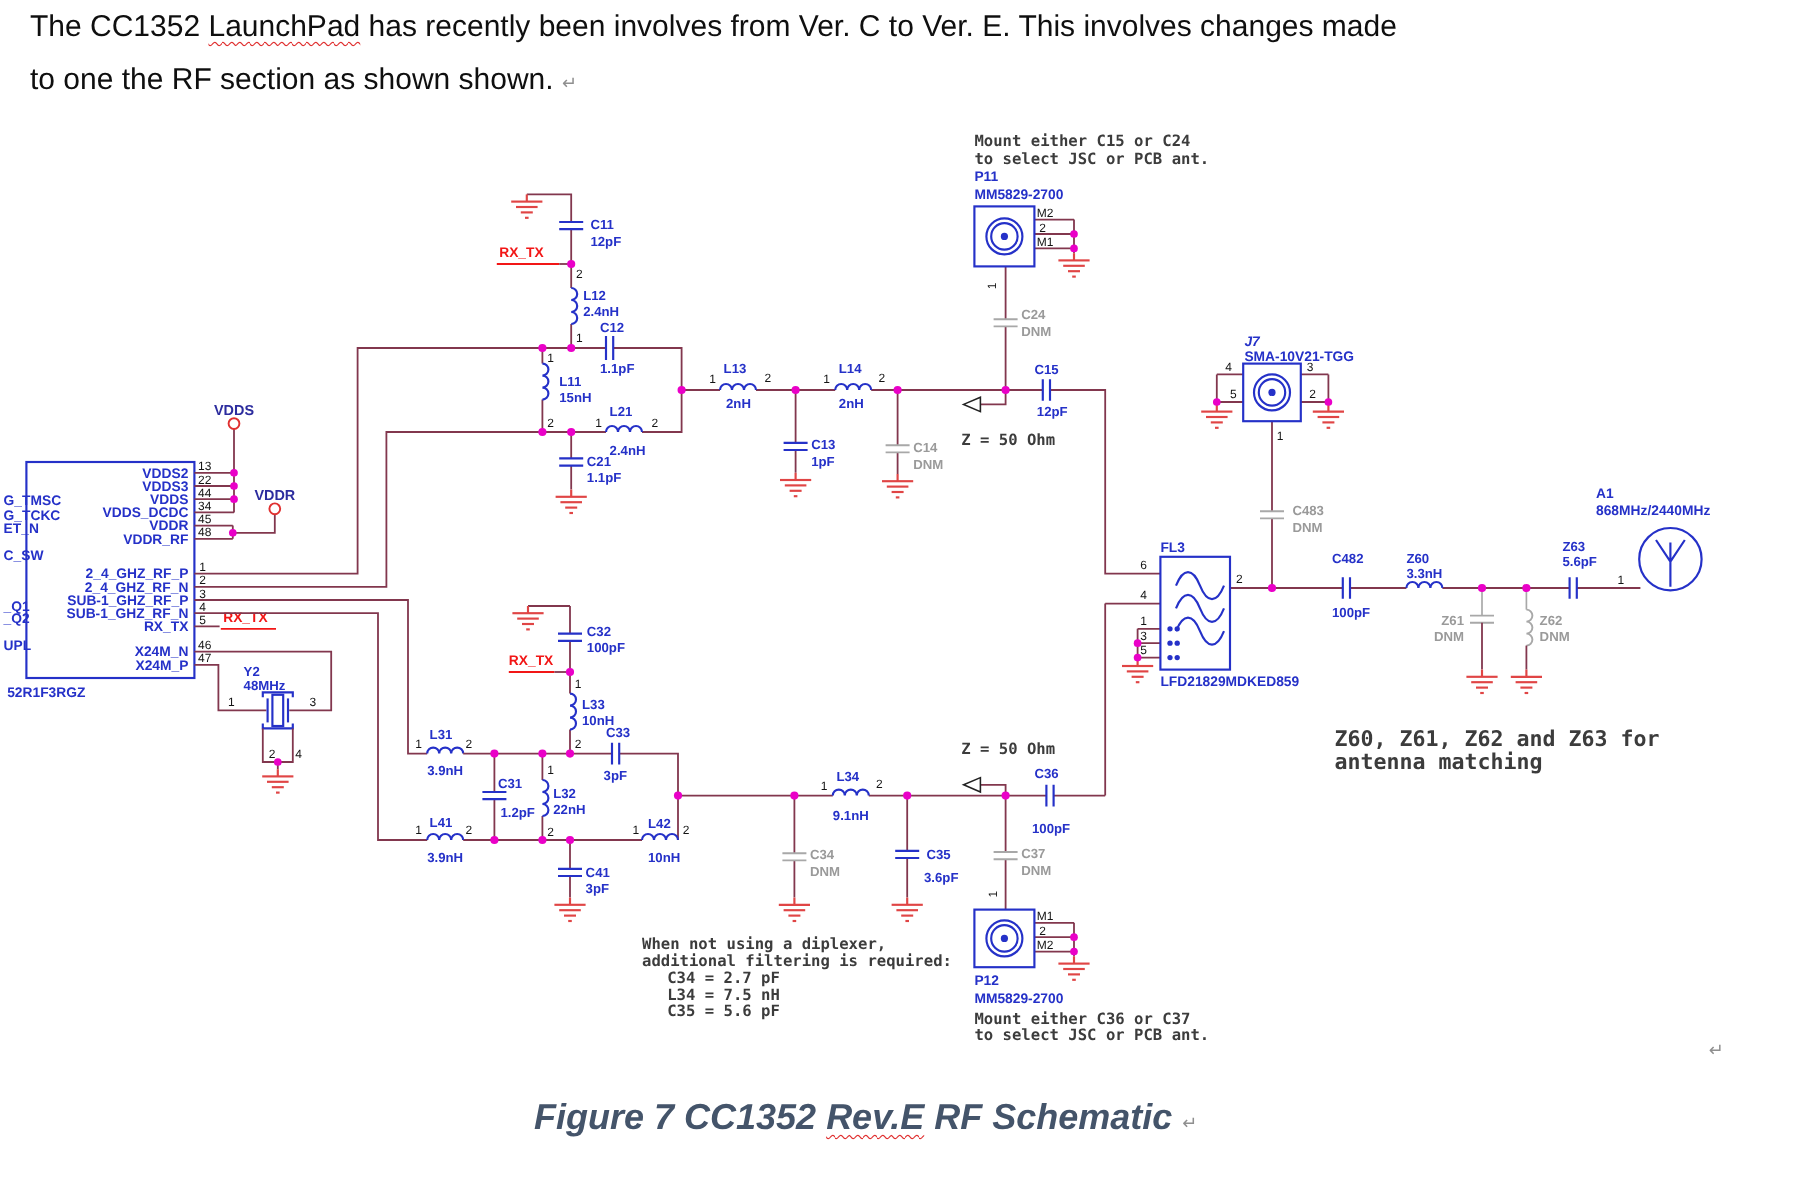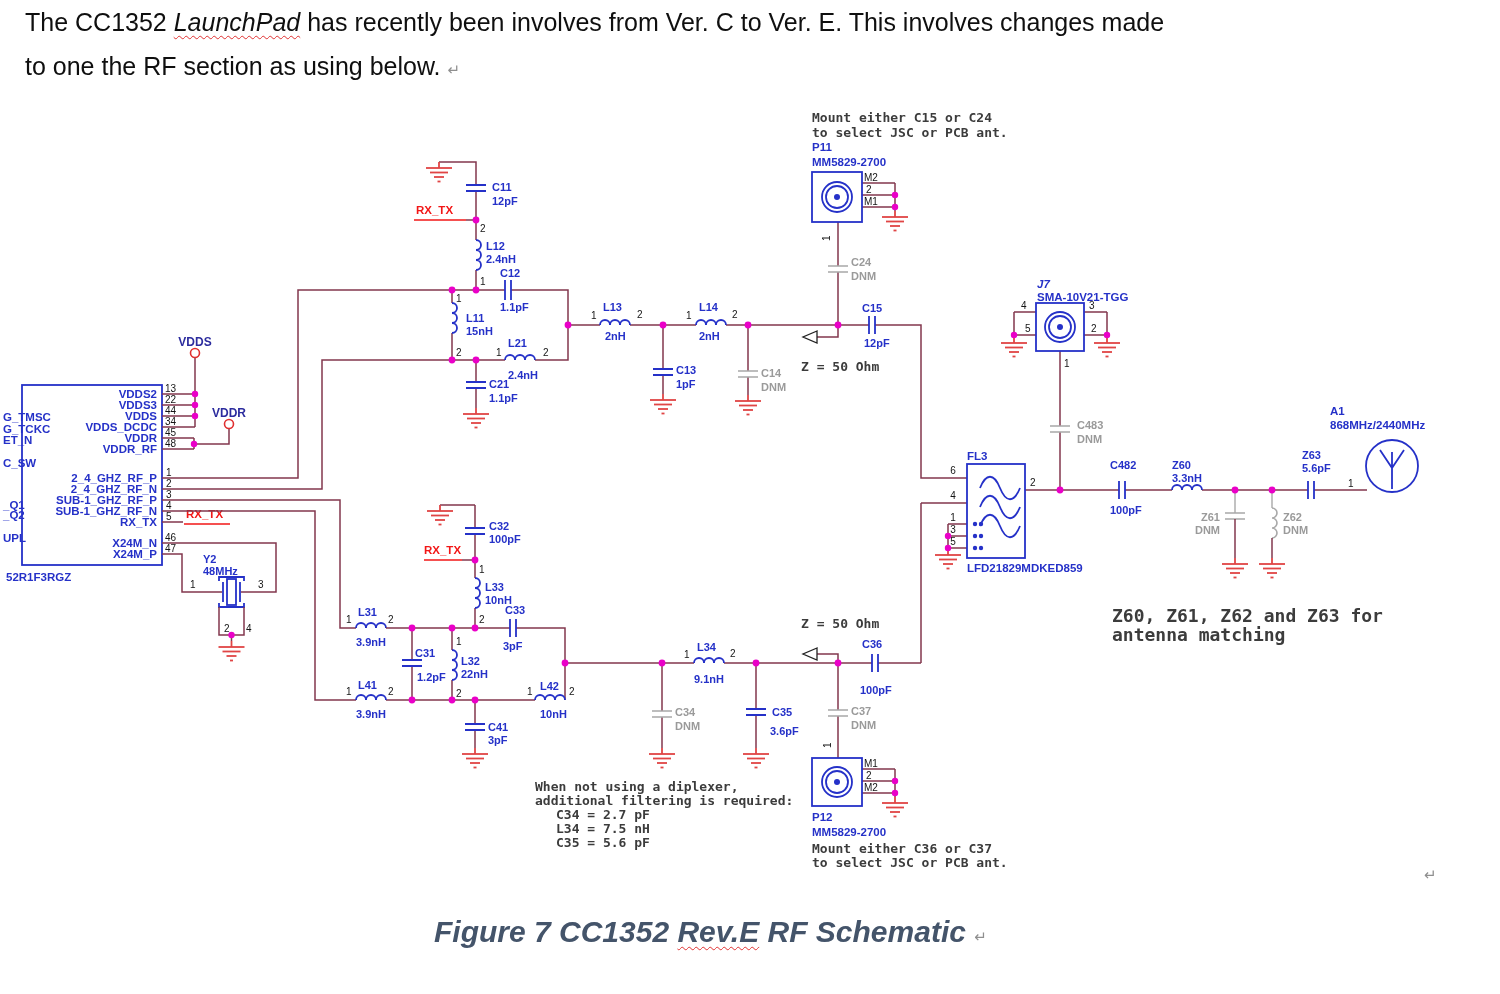--- a/index.html
+++ b/index.html
@@ -1,20 +1,20 @@
 <!DOCTYPE html>
 <html><head>
 <meta charset="utf-8">
 <style>
   html,body{margin:0;padding:0;background:#fff;}
   body{width:1500px;height:994px;position:relative;overflow:hidden;font-family:"Liberation Sans",sans-serif;}
   .hdr{position:absolute;left:25px;top:0px;width:1450px;font-size:25px;color:#0f0f0f;line-height:44px;}
-  .sq{text-decoration-line:underline;text-decoration-style:wavy;text-decoration-color:#e03131;text-decoration-thickness:1px;text-underline-offset:4px;font-style:italic;}
+  .sq{text-decoration-line:underline;text-decoration-style:wavy;text-decoration-color:#e03131;text-decoration-thickness:1px;text-underline-offset:4px;}
   .ret{color:#8f8f8f;font-size:15px;font-weight:normal;font-style:normal;}
-  .cap{position:absolute;left:434px;top:915px;font-style:italic;font-weight:bold;font-size:30px;color:#44546A;}
+  .cap{position:absolute;left:445px;top:915px;font-style:italic;font-weight:bold;font-size:30px;color:#44546A;}
   .loose-ret{position:absolute;left:1424px;top:866px;}
   svg{position:absolute;left:0;top:0;}
   .w{stroke:#82374e;stroke-width:1.5;fill:none}
   .r{stroke:#f21616;stroke-width:1.5;fill:none}
   .bl{stroke:#2531c8;stroke-width:1.8;fill:none}
   .gy{stroke:#a8a8a8;stroke-width:1.6;fill:none}
   .gw{stroke:#a8a8a8;stroke-width:1.4;fill:none}
   .gnd{stroke:#e04545;stroke-width:1.8;fill:none}
   .dot{fill:#ea00c8;stroke:none}
   .blf{fill:#2531c8;stroke:none}
@@ -29,21 +29,21 @@
   .net{fill:#f21616;font:bold 11.5px "Liberation Sans",sans-serif}
   .note{fill:#3c3c3c;font:600 13px "DejaVu Sans Mono",monospace}
   .noteL{fill:#3c3c3c;font:600 18px "DejaVu Sans Mono",monospace}
   .icn{fill:#2531c8;font:bold 11.5px "Liberation Sans",sans-serif}
   .pwr{fill:#2c2c9e;font:bold 12px "Liberation Sans",sans-serif}
 </style>
 </head>
 <body>
 
 <div class="hdr"><span>The CC1352 </span><span class="sq">LaunchPad</span><span> has recently been involves from Ver. C to Ver. E.  This involves changes made</span><br>
-<span>to one the RF section as using below.</span> <span class="ret">↵</span></div>
+<span>to one the RF section as shown shown.</span> <span class="ret">↵</span></div>
 
 <svg width="1500" height="994" viewBox="0 0 1500 994">
   <defs>
     <g id="g-gnd">
       <line x1="0" y1="0" x2="0" y2="6"></line>
       <line x1="-13" y1="6" x2="13" y2="6"></line>
       <line x1="-9" y1="10.5" x2="9" y2="10.5"></line>
       <line x1="-5" y1="15" x2="5" y2="15"></line>
       <line x1="-1.5" y1="19.5" x2="1.5" y2="19.5"></line>
     </g>

